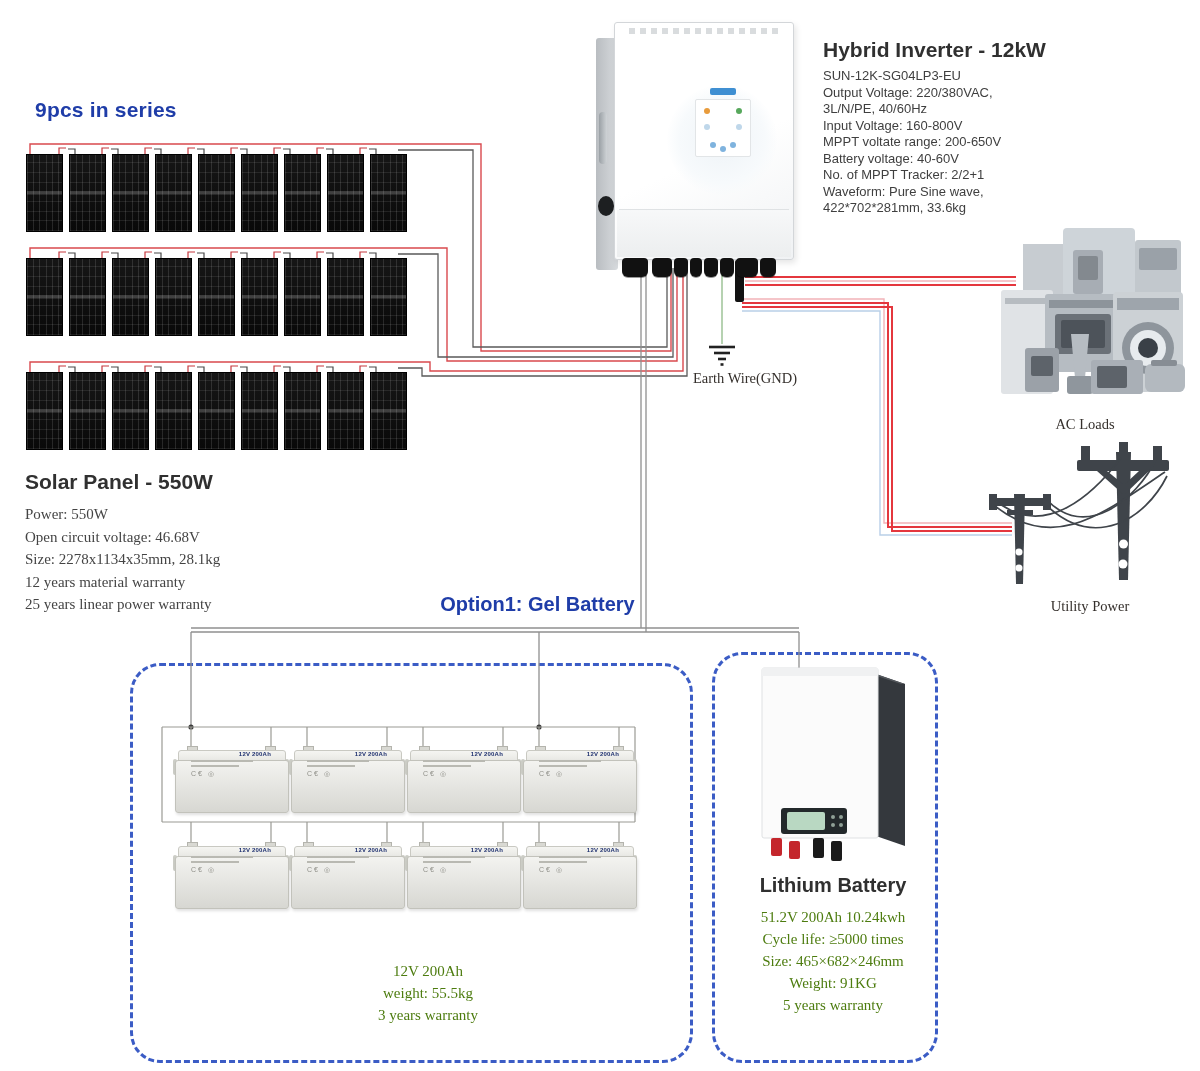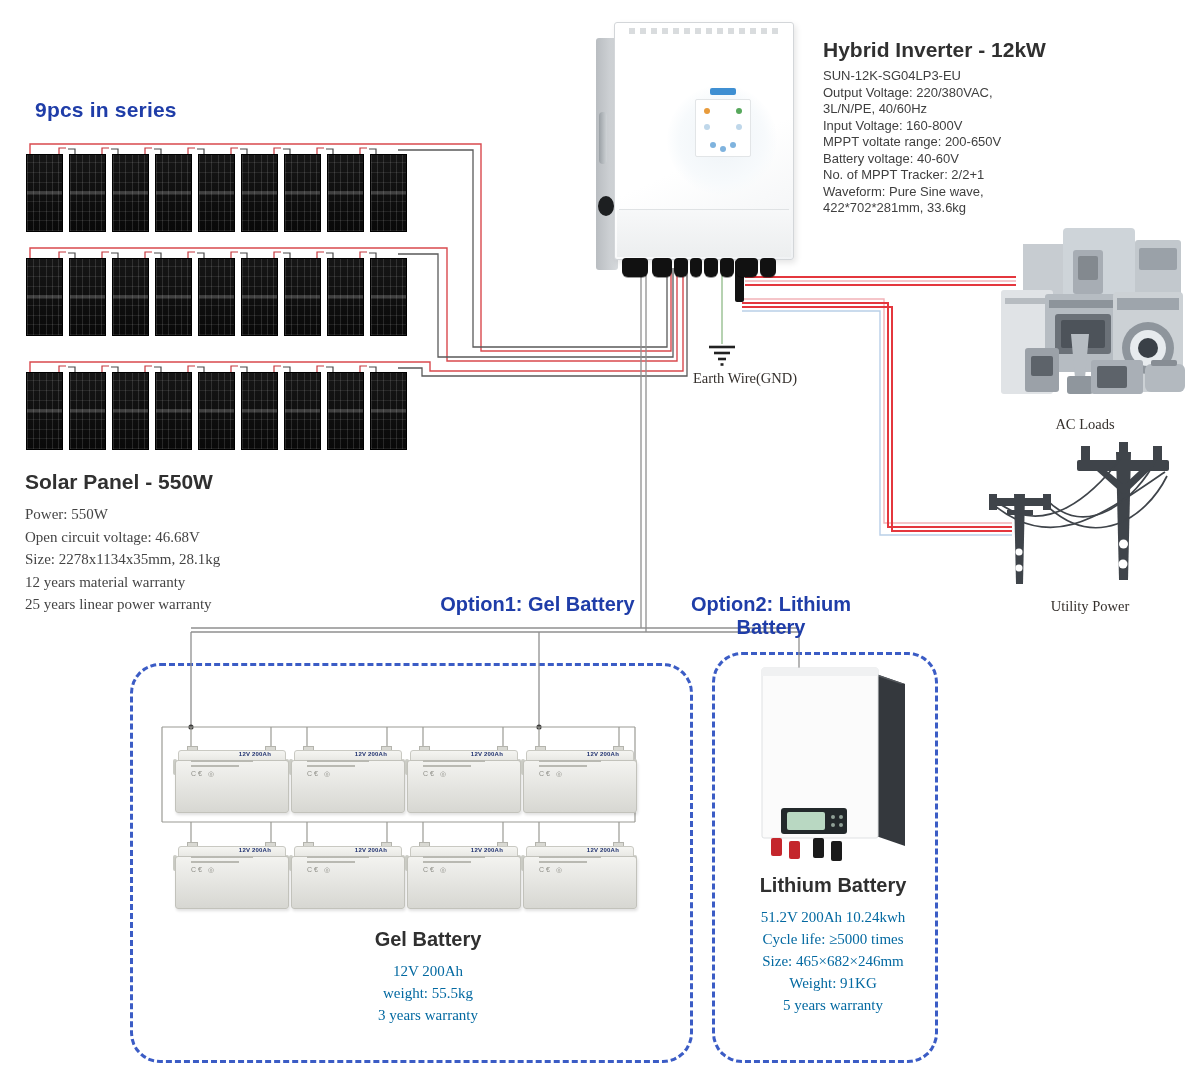--- a/index.html
+++ b/index.html
@@ -7,21 +7,21 @@
           font-family:"Liberation Sans",sans-serif;}
   .abs{position:absolute;}
   .z1{z-index:1}.z2{z-index:2}.z3{z-index:3}.z4{z-index:4}
 
   
   .blue-heading{color:#1f3da8;font-weight:bold;font-size:21px;letter-spacing:.2px;}
   .blue-option{color:#1f3da8;font-weight:bold;font-size:20px;text-align:center;}
   .sans-title{color:#303030;font-weight:bold;font-size:21px;}
   .sans-specs{color:#3f3f3f;font-size:13px;line-height:16.5px;}
   .serif-specs{font-family:"Liberation Serif",serif;color:#444;font-size:15px;line-height:22.5px;}
-  .serif-specs-center{font-family:"Liberation Serif",serif;color:#0369a1;font-size:15px;line-height:22px;text-align:center;}
+  .serif-specs-center{font-family:"Liberation Serif",serif;color:#4d7c0f;font-size:15px;line-height:22px;text-align:center;}
   .serif-label{font-family:"Liberation Serif",serif;color:#35302c;font-size:14.5px;text-align:center;}
   .center-title{text-align:center;}
 
   
   .dashed-box{border:3px dashed #3b5cc5;border-radius:30px;background:transparent;}
 
   
   .panel{position:absolute;width:37px;height:78px;border:1px solid #000;box-sizing:border-box;
     background-image:
       linear-gradient(0deg, transparent 47%, rgba(255,255,255,.20) 49%, rgba(255,255,255,.20) 51%, transparent 53%),
@@ -332,21 +332,20 @@
         <path d="M10,68 C 60,110 110,60 136,26"></path>
         <path d="M10,74 C 70,122 120,80 180,40"></path>
         <path d="M62,68 C 100,108 150,70 172,26"></path>
         <path d="M62,74 C 110,118 160,88 182,44"></path>
       </g>
     </svg>
   </div>
   <div class="abs z4 serif-label" style="left:1035px;top:598px;width:110px;">Utility Power</div>
 
   <div class="abs z4 blue-option" style="left:440px;top:593px;width:195px;">Option1: Gel Battery</div>
-  <div class="abs z4 blue-option" style="left:660px;top:593px;width:222px;">Option2: Lithium Battery</div>
 
   <div id="gel-bank" class="abs z3" style="left:0;top:0;width:700px;height:930px;">
       <div class="gel-batt" style="left: 175px; top: 745px;">
         <div class="gb-term" style="left:12px;"></div>
         <div class="gb-term" style="left:90px;"></div>
         <div class="gb-lid"></div>
         <div class="gb-nub" style="left:-2px;"></div>
         <div class="gb-nub" style="left:110px;"></div>
         <div class="gb-body"></div>
         <div class="gb-label">
@@ -449,21 +448,20 @@
         <div class="gb-body"></div>
         <div class="gb-label">
           <div class="gb-title">12V 200Ah</div>
           <div class="gb-line" style="width:62px;"></div>
           <div class="gb-line" style="width:48px;"></div>
           <div class="gb-ce">C€ ◎</div>
         </div>
       </div>
     </div>
 
-  <div class="abs z4 sans-title center-title" style="left:278px;top:928px;width:300px;font-size:20px;">Gel Battery</div>
   <div class="abs z4 serif-specs-center" style="left:278px;top:960px;width:300px;">
       <div>12V 200Ah</div>
       <div>weight: 55.5kg</div>
       <div>3 years warranty</div>
     </div>
 
   <div id="lithium" class="abs z3">
     <svg width="165" height="240" viewBox="0 0 165 240">
       <polygon points="121,34 150,44 150,206 121,196" fill="#34383d"></polygon>
       <polygon points="121,34 150,44 146,44 119,35" fill="#54585d"></polygon>

